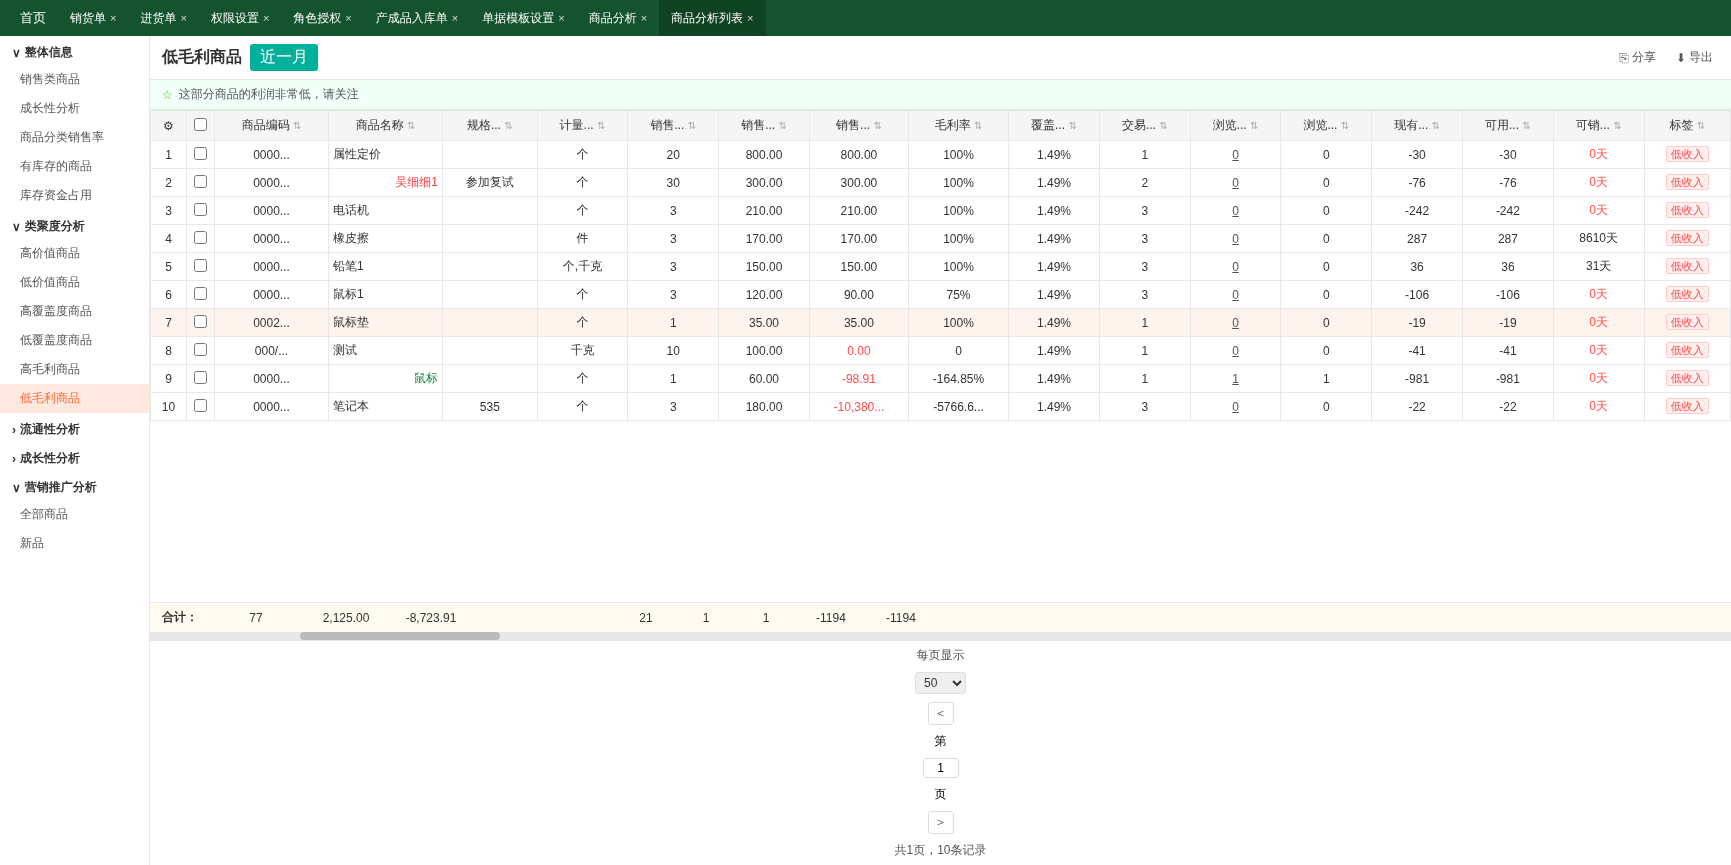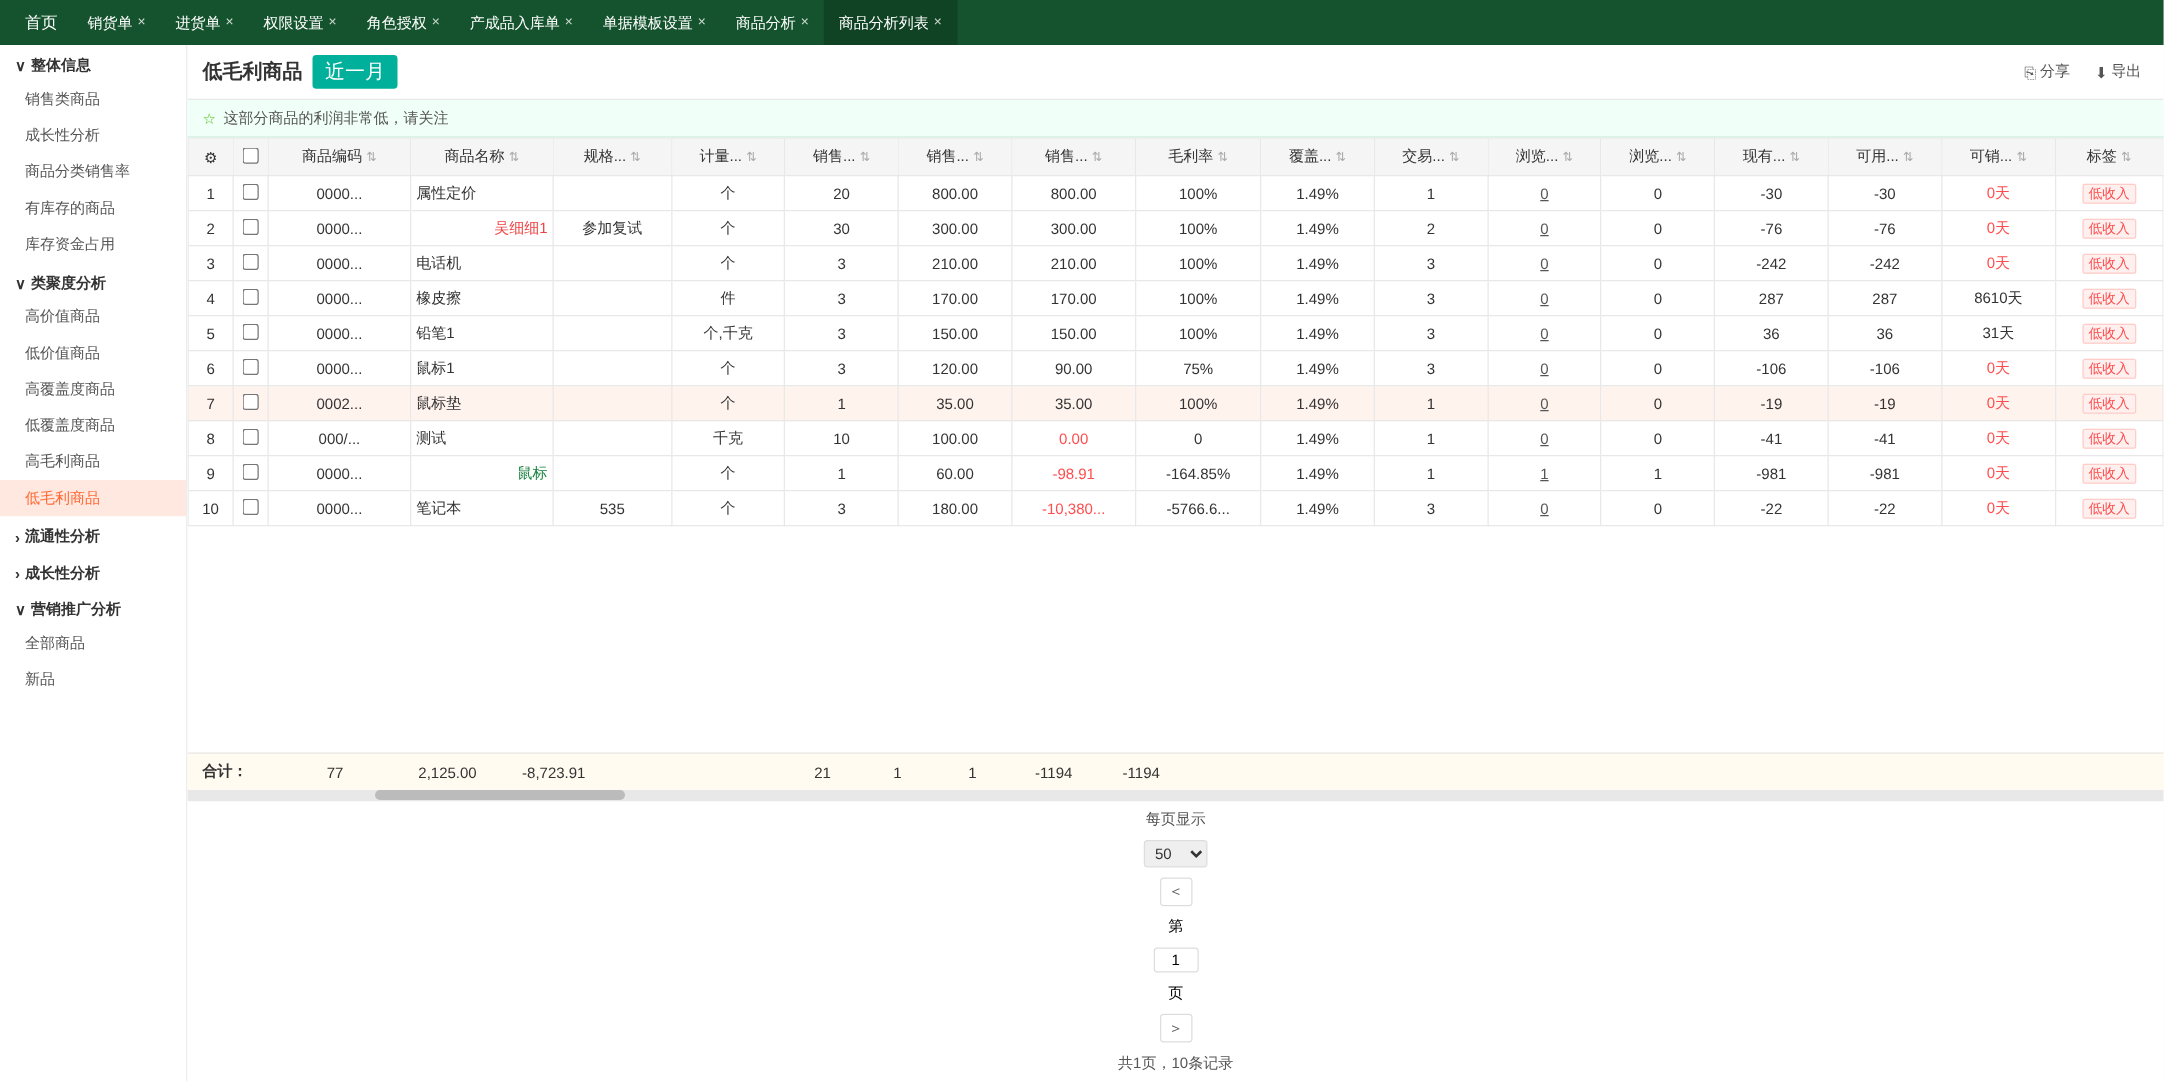--- a/index.html
+++ b/index.html
@@ -176,21 +176,21 @@
 
     
     .table-footer {
       border-top: 1px solid #e8e8e8;
       padding: 6px 12px;
       display: flex;
       align-items: center;
       background: #fffbf0;
       flex-shrink: 0;
     }
-    .footer-total { font-weight: bold; color: #333; margin-right: 20px; }
+    .footer-total { font-weight: bold; color: #333; margin-right: 8px; }
     .footer-values { display: flex; gap: 0; flex: 1; }
     .footer-cell { min-width: 60px; text-align: center; color: #333; padding: 0 4px; }
 
     
     .pagination-bar {
       border-top: 1px solid #e8e8e8;
       padding: 6px 12px;
       display: flex;
       align-items: center;
       justify-content: flex-end;

